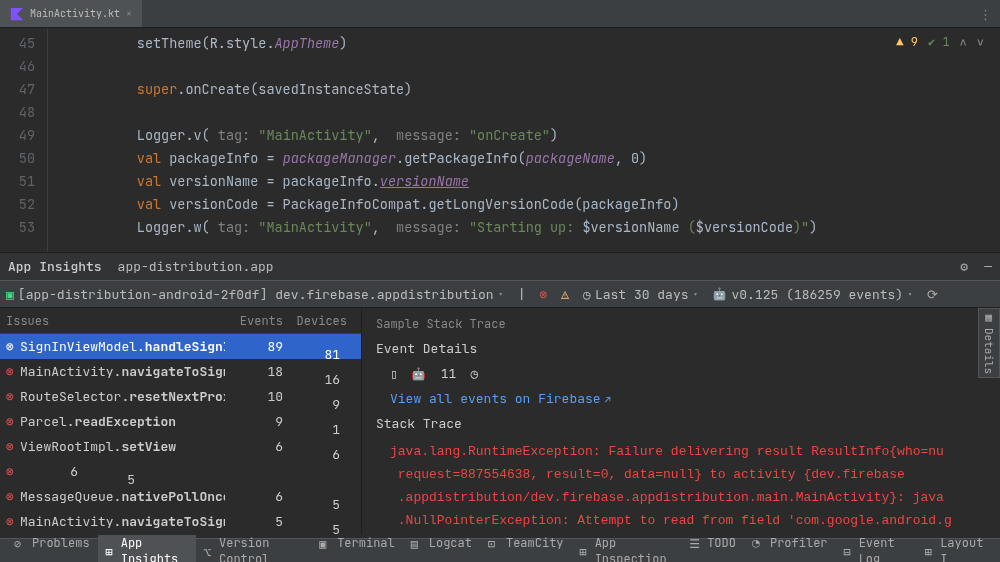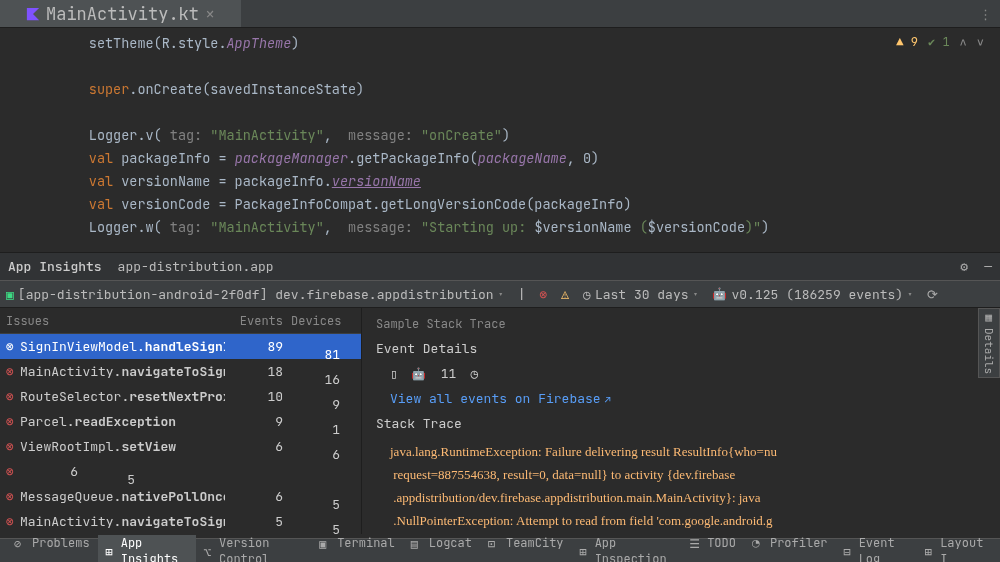--- a/index.html
+++ b/index.html
@@ -7,22 +7,22 @@
   width: 1000px; height: 562px;
   background: #2b2b2b; color: #a9b7c6;
   font-family: -apple-system, "Segoe UI", "JetBrains Mono", monospace;
   font-size: 13px; overflow: hidden;
 }
 .tab-bar {
   height: 28px; background: #3c3f41; display: flex; align-items: center;
   border-bottom: 1px solid #1e1e1e;
 }
 .file-tab {
-  display: flex; align-items: center; gap: 6px; padding: 0 26px;
-  height: 100%; background: #4e5254; font-size: 17px; color: #bbb;
+  display: flex; align-items: center; gap: 6px; padding: 0 10px;
+  height: 100%; background: #4e5254; font-size: 10px; color: #bbb;
 }
 .file-tab .close { color: #888; cursor: pointer; }
 .kt-icon { width: 14px; height: 14px; }
 .more-vert { position: absolute; right: 8px; top: 6px; color: #888; cursor: pointer; }
 .editor {
   height: 224px; display: flex; background: #2b2b2b; position: relative;
   font-family: "JetBrains Mono", Menlo, Consolas, monospace; font-size: 13.5px;
 }
 .gutter {
   width: 48px; text-align: right; color: #606366; padding-right: 12px;
@@ -72,21 +72,21 @@
 }
 .issues-col {
   width: 362px; border-right: 1px solid #1e1e1e; display: flex; flex-direction: column;
 }
 .issues-head {
   display: flex; height: 26px; align-items: center;
   font-size: 12px; color: #888; border-bottom: 1px solid #3c3f41;
 }
 .issues-head .c1 { flex: 1; padding-left: 6px; }
 .issues-head .c2 { width: 66px; text-align: right; padding-right: 8px; }
-.issues-head .c3 { width: 70px; padding-right: 14px; }
+.issues-head .c3 { width: 70px; text-align: right; padding-right: 14px; }
 .issue-row {
   display: flex; height: 25px; align-items: center; font-size: 13px;
   cursor: pointer; color: #ccc;
 }
 .issue-row.sel { background: #2f65ca; color: #fff; }
 .issue-row .ic { width: 20px; text-align: center; color: #d25252; font-size: 13px; }
 .issue-row.sel .ic { color: #fff; }
 .issue-row .name { flex: 1; white-space: nowrap; overflow: hidden; }
 .issue-row .name .cls { }
 .issue-row .name .mtd { font-weight: 600; }
@@ -96,22 +96,22 @@
 .detail-col {
   flex: 1; padding: 8px 0 0 14px; font-size: 13px; color: #bbb;
   display: flex; flex-direction: column; gap: 8px;
 }
 .sect-title { color: #888; font-size: 12px; }
 .ev-head { color: #ccc; }
 .ev-meta { display: flex; gap: 14px; align-items: center; padding-left: 14px; color: #ccc; }
 .link { color: #589df6; cursor: pointer; padding-left: 14px; }
 .link .ext { font-size: 10px; margin-left: 4px; }
 .stack {
-  font-family: Liberation Serif, serif;
-  font-size: 13px; line-height: 23px; color: #fdba74; white-space: pre;
+  font-family: Liberation Mono, monospace;
+  font-size: 13px; line-height: 23px; color: #ef4444; white-space: pre;
   overflow: hidden; padding-left: 14px;
 }
 .side-details {
   position: absolute; right: 0; top: 308px; width: 22px; height: 70px;
   background: #3c3f41; border: 1px solid #555;
   writing-mode: vertical-rl; text-orientation: mixed;
   font-size: 11px; color: #aaa; display: flex; align-items: center;
   justify-content: center; cursor: pointer;
 }
 
@@ -134,20 +134,31 @@
     <svg class="kt-icon" viewBox="0 0 16 16">
         <path fill="#7f52ff" d="M1 1h14l-7 7 7 7H1z"></path>
       </svg>
     <span>MainActivity.kt</span>
     <span class="close">×</span>
   </div>
   <span class="more-vert">⋮</span>
 </div>
 
 <div class="editor">
+  <div class="gutter">
+    <div>45</div>
+      <div>46</div>
+    <div>47</div>
+      <div>48</div>
+    <div>49</div>
+      <div>50</div>
+    <div>51</div>
+      <div>52</div>
+    <div>53</div>
+  </div>
   <div class="code">        setTheme(R.style.<span class="k-it">AppTheme</span>)
 
         <span class="k-key">super</span>.onCreate(savedInstanceState)
 
         Logger.v( <span class="k-param">tag:</span> <span class="k-str">"MainActivity"</span>,  <span class="k-param">message:</span> <span class="k-str">"onCreate"</span>)
         <span class="k-key">val</span> packageInfo = <span class="k-it">packageManager</span>.getPackageInfo(<span class="k-it">packageName</span>, <span class="k-pl">0</span>)
         <span class="k-key">val</span> versionName = packageInfo.<span class="k-it k-under">versionName</span>
         <span class="k-key">val</span> versionCode = PackageInfoCompat.getLongVersionCode(packageInfo)
         Logger.w( <span class="k-param">tag:</span> <span class="k-str">"MainActivity"</span>,  <span class="k-param">message:</span> <span class="k-str">"Starting up: </span>$versionName <span class="k-str">(</span>$versionCode<span class="k-str">)"</span>)</div>
   <div class="badges">

